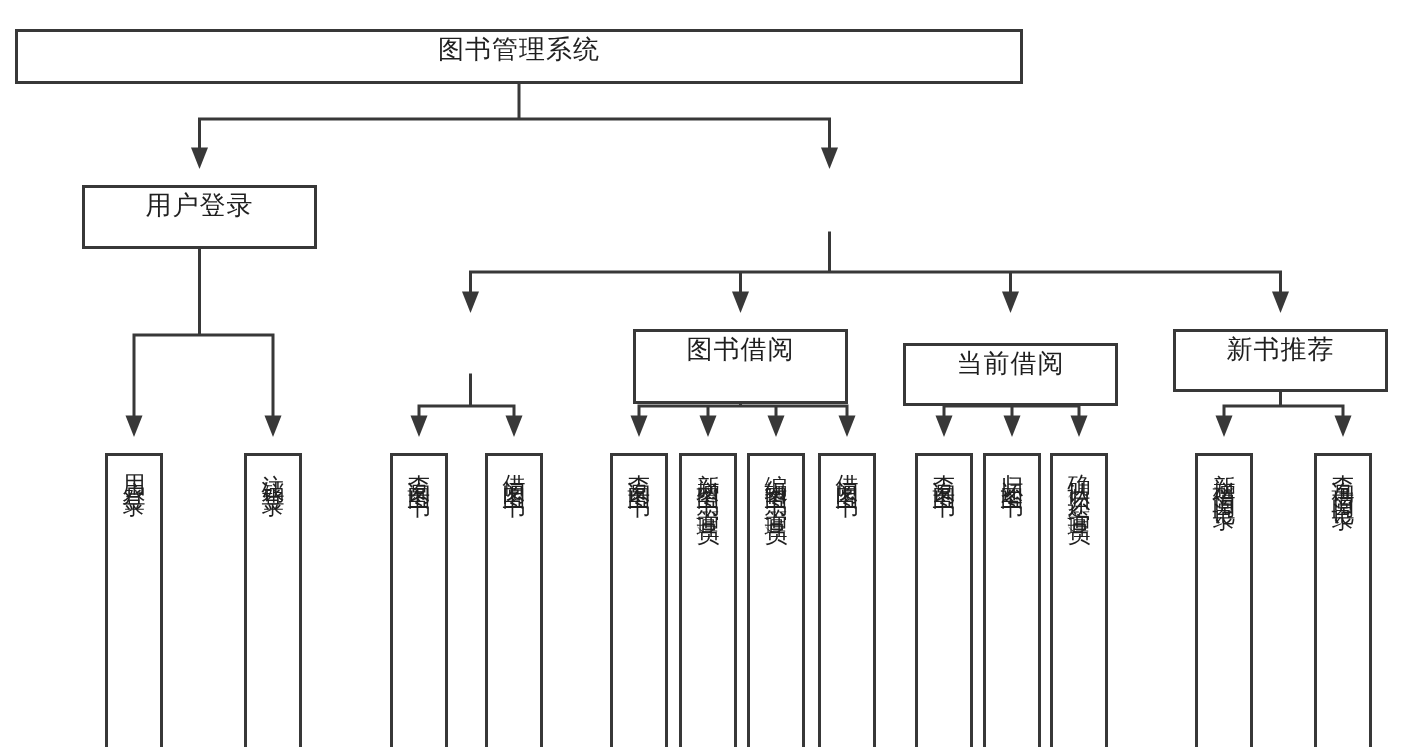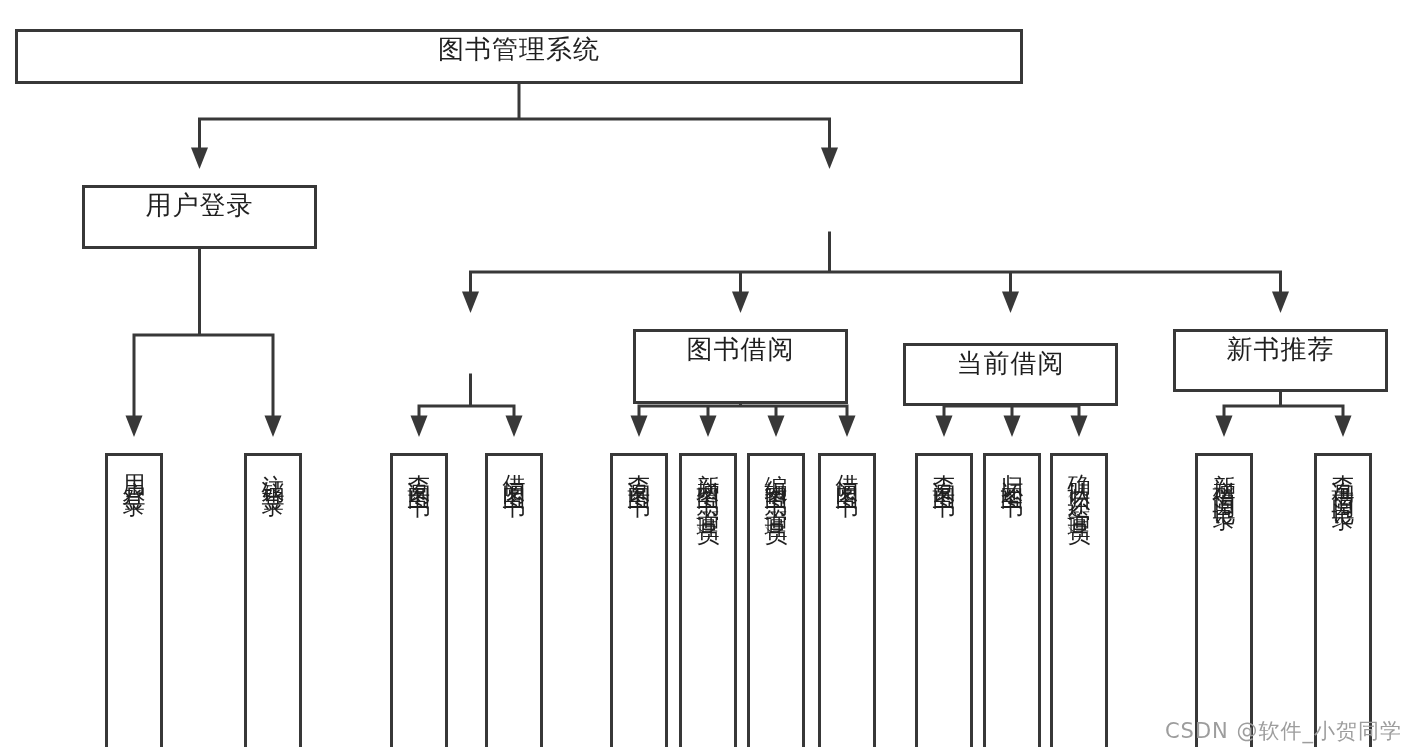--- a/index.html
+++ b/index.html
@@ -139,15 +139,14 @@
     <span class="vlabel">确认归还（管理员）</span>
   </div>
 
   <div class="box leaf" style="left:1195px; top:437px; width:58px; height:298px;">
     <span class="vlabel">新增借阅记录</span>
   </div>
   <div class="box leaf" style="left:1314px; top:437px; width:58px; height:298px;">
     <span class="vlabel">查询借阅记录</span>
   </div>
 
-  <div class="watermark">CSDN @软件_小贺同学</div>
 
 </div>
 
 </body></html>

